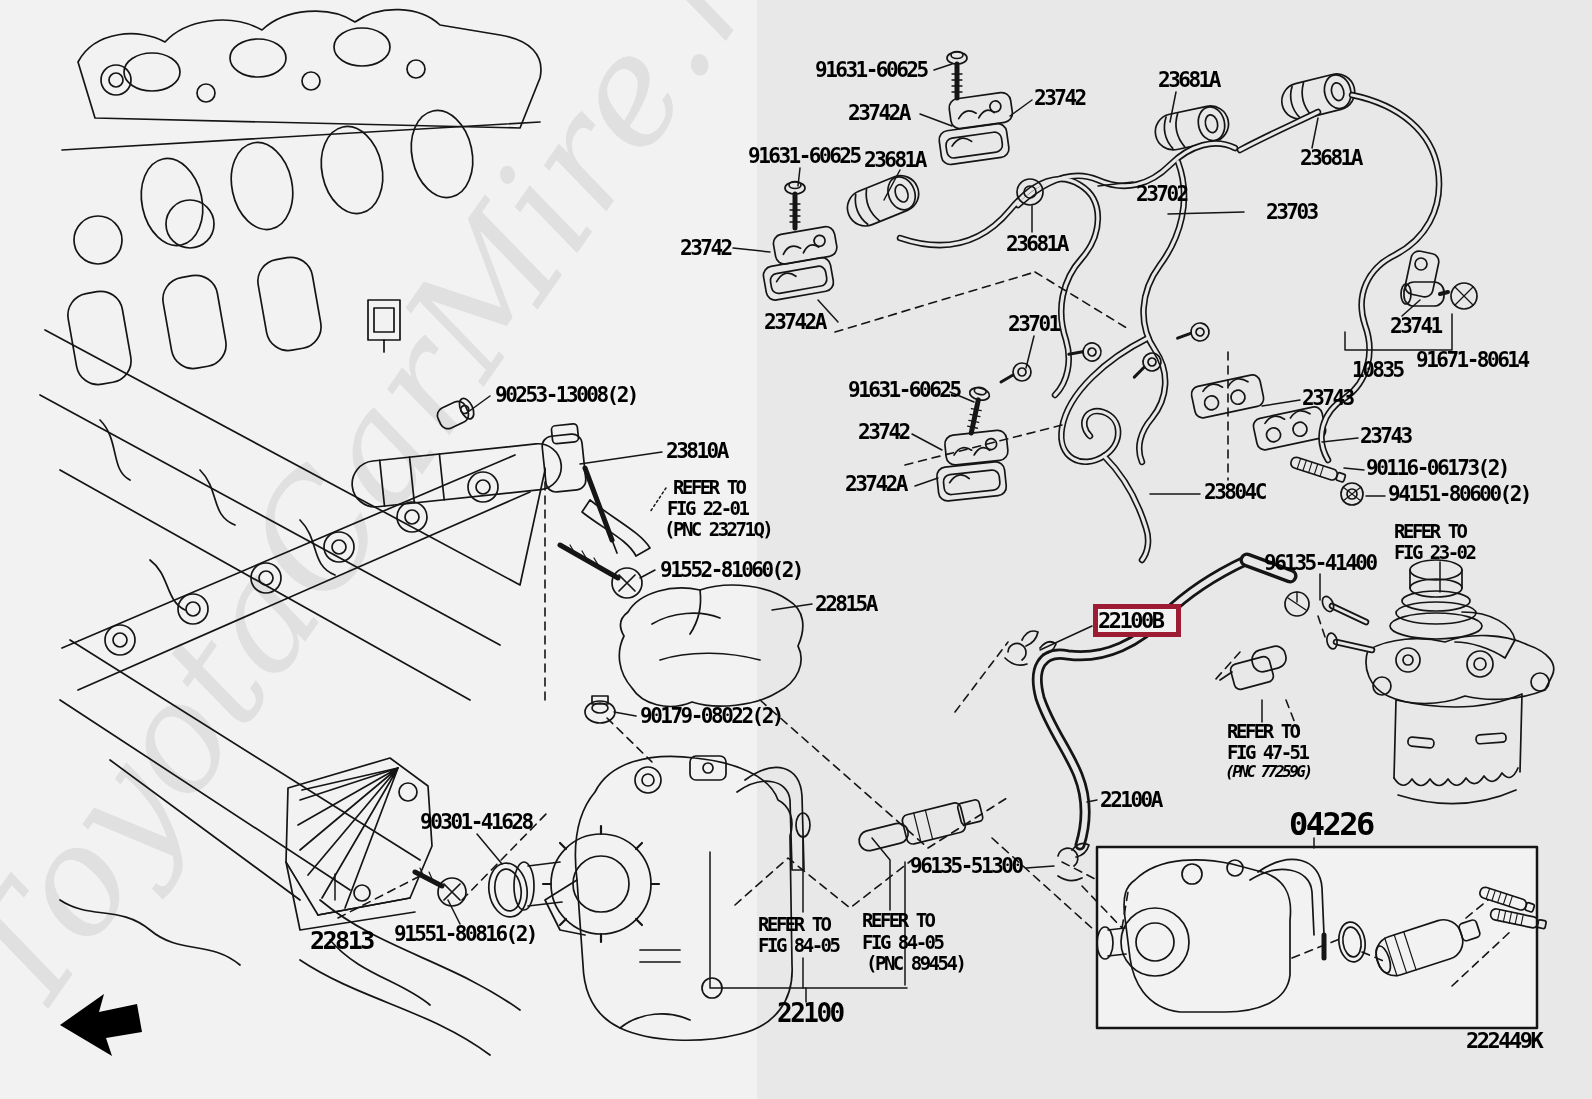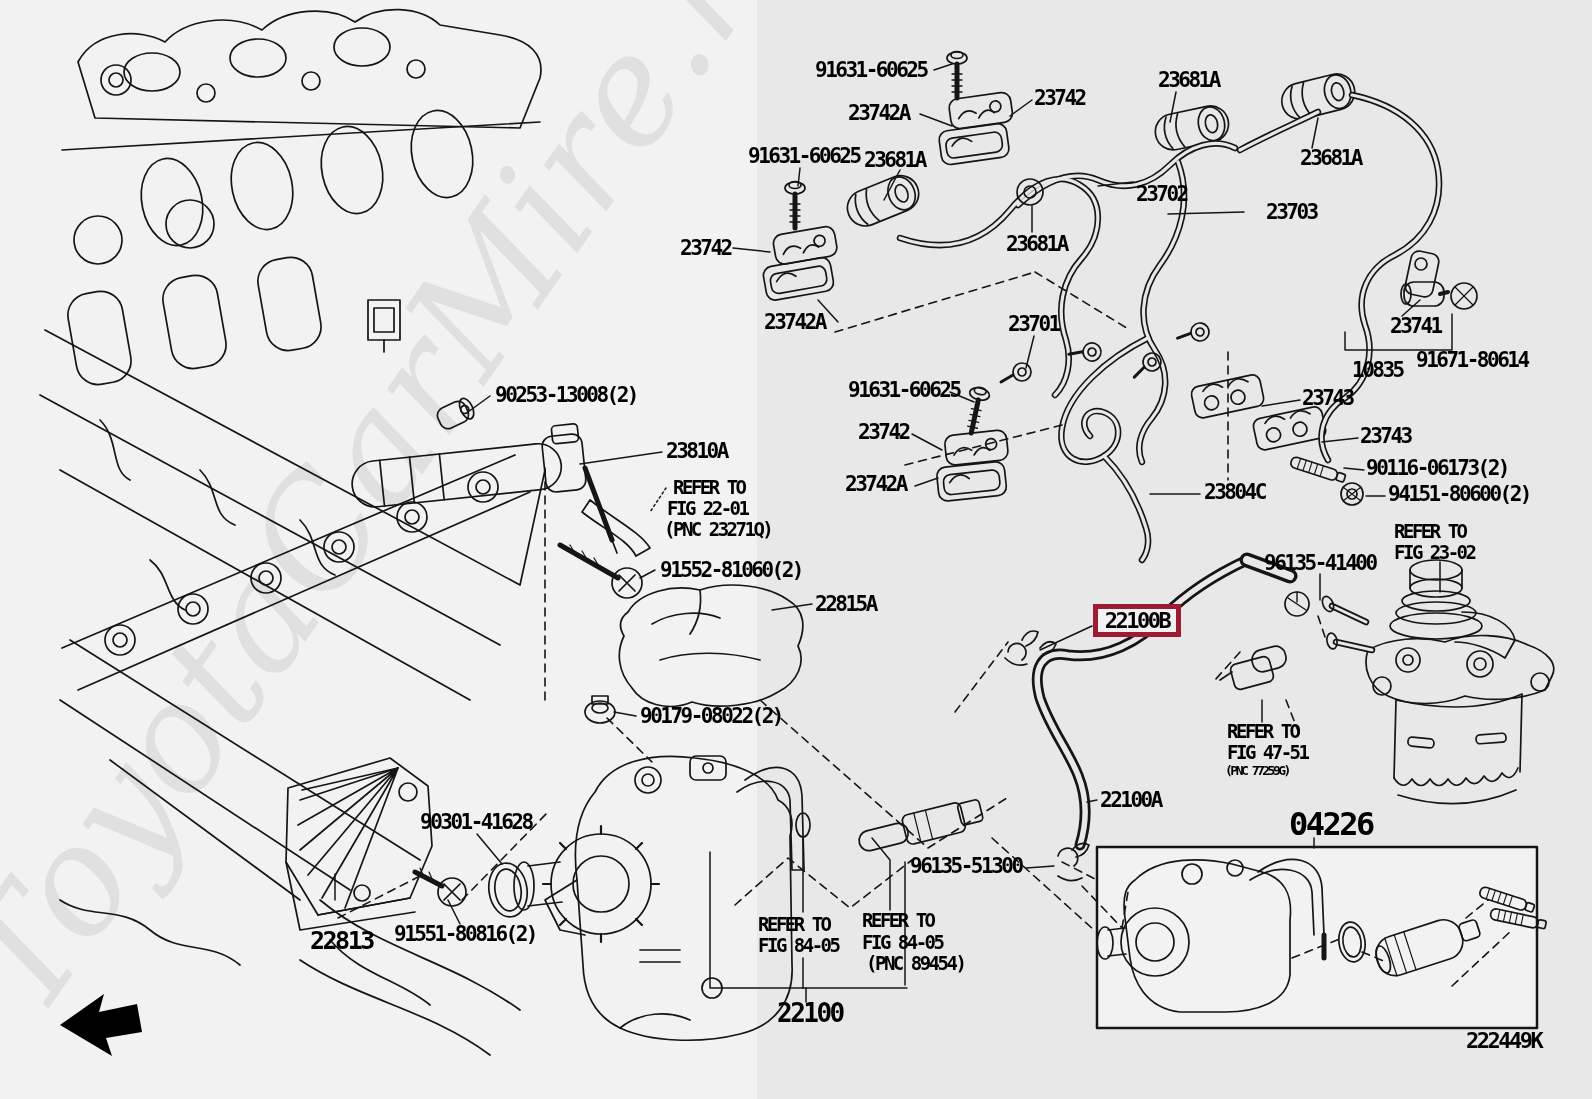--- a/index.html
+++ b/index.html
@@ -8,21 +8,21 @@
   #stage{position:absolute;inset:0;width:1592px;height:1099px;}
   #right-panel{position:absolute;left:757px;top:0;width:835px;height:1099px;background:#e8e8e8;}
   #watermark{position:absolute;left:18px;top:895px;font-family:"DejaVu Serif",serif;
        font-style:italic;font-size:150px;color:#000;opacity:0.07;white-space:nowrap;
        transform:rotate(-55deg);transform-origin:0 115px;pointer-events:none;}
   svg#art{position:absolute;left:0;top:0;}
   #labels-layer{position:absolute;inset:0;}
   .pl{position:absolute;font-weight:bold;letter-spacing:-2.5px;color:#000;
       white-space:nowrap;line-height:1;font-size:21px;}
   #highlight-box{position:absolute;border:5px solid #9e1c33;background:#f2f2f2;
-      display:flex;align-items:center;justify-content:center;
+      display:flex;align-items:center;justify-content:flex-start;
       font-weight:bold;font-size:22px;letter-spacing:-2.5px;color:#000;line-height:1;}
   #front-side{position:absolute;left:124px;top:984px;}
   #front-side .jp{font-size:19px;font-weight:bold;letter-spacing:1px;}
   #front-side .en{font-size:18px;font-weight:bold;letter-spacing:-1px;margin-top:4px;}
 </style>
 </head>
 <body>
 
 <div id="stage">
   <div id="right-panel"></div>
@@ -400,21 +400,21 @@
       <div class="pl" style="left: 667px; top: 499px; font-size: 19px;">FIG 22-01</div>
       <div class="pl" style="left: 664px; top: 520px; font-size: 19px;">(PNC 23271Q)</div>
       <div class="pl" style="left: 660px; top: 560px;">91552-81060(2)</div>
       <div class="pl" style="left: 815px; top: 594px;">22815A</div>
       <div class="pl" style="left: 1394px; top: 522px; font-size: 19px;">REFER TO</div>
       <div class="pl" style="left: 1394px; top: 543px; font-size: 19px;">FIG 23-02</div>
       <div class="pl" style="left: 1264px; top: 553px;">96135-41400</div>
       <div class="pl" style="left: 640px; top: 706px;">90179-08022(2)</div>
       <div class="pl" style="left: 1227px; top: 722px; font-size: 19px;">REFER TO</div>
       <div class="pl" style="left: 1227px; top: 743px; font-size: 19px;">FIG 47-51</div>
-      <div class="pl" style="left: 1225px; top: 764px; font-size: 13px;">(PNC 77259G)</div>
+      <div class="pl" style="left: 1225px; top: 764px; font-size: 16px; font-style: italic;">(PNC 77259G)</div>
       <div class="pl" style="left: 1100px; top: 790px;">22100A</div>
       <div class="pl" style="left: 1289px; top: 808px; font-size: 32px;">04226</div>
       <div class="pl" style="left: 420px; top: 812px;">90301-41628</div>
       <div class="pl" style="left: 310px; top: 928px; font-size: 25px;">22813</div>
       <div class="pl" style="left: 378px; top: 924px; margin-left: 16px;">91551-80816(2)</div>
       <div class="pl" style="left: 910px; top: 856px;">96135-51300</div>
       <div class="pl" style="left: 758px; top: 915px; font-size: 19px;">REFER TO</div>
       <div class="pl" style="left: 758px; top: 936px; font-size: 19px;">FIG 84-05</div>
       <div class="pl" style="left: 862px; top: 911px; font-size: 19px;">REFER TO</div>
       <div class="pl" style="left: 862px; top: 933px; font-size: 19px;">FIG 84-05</div>

